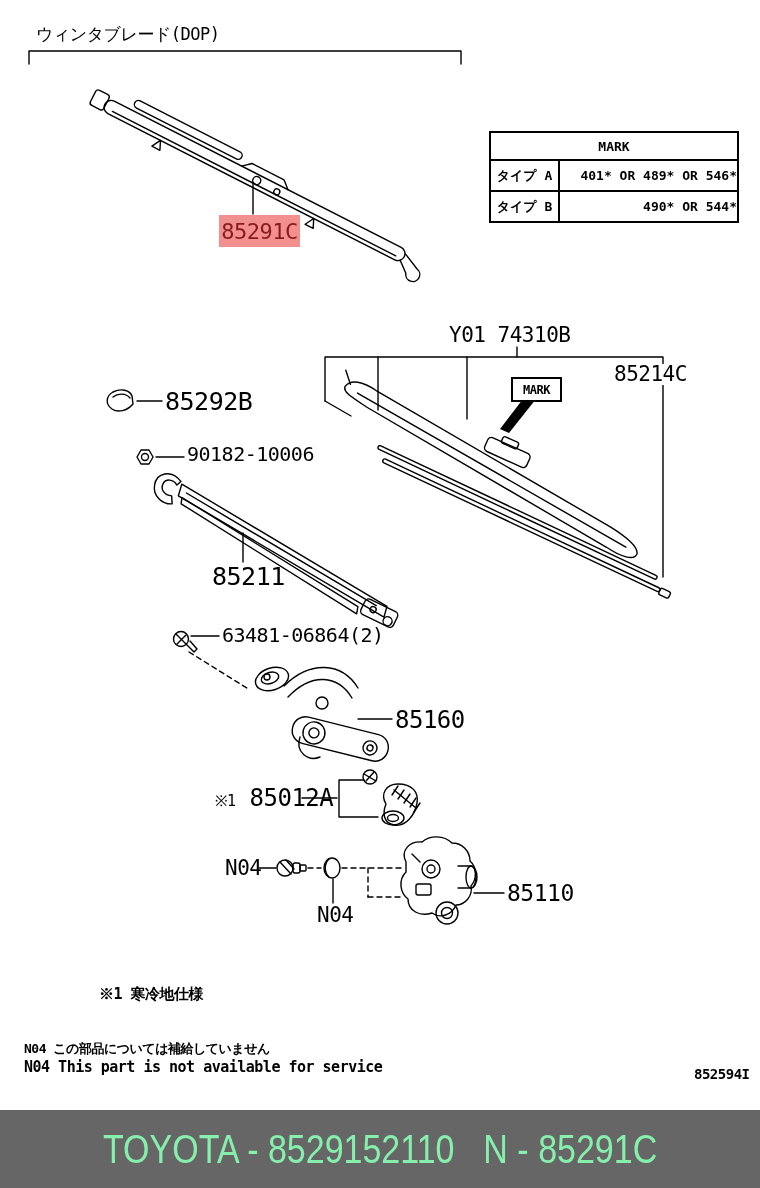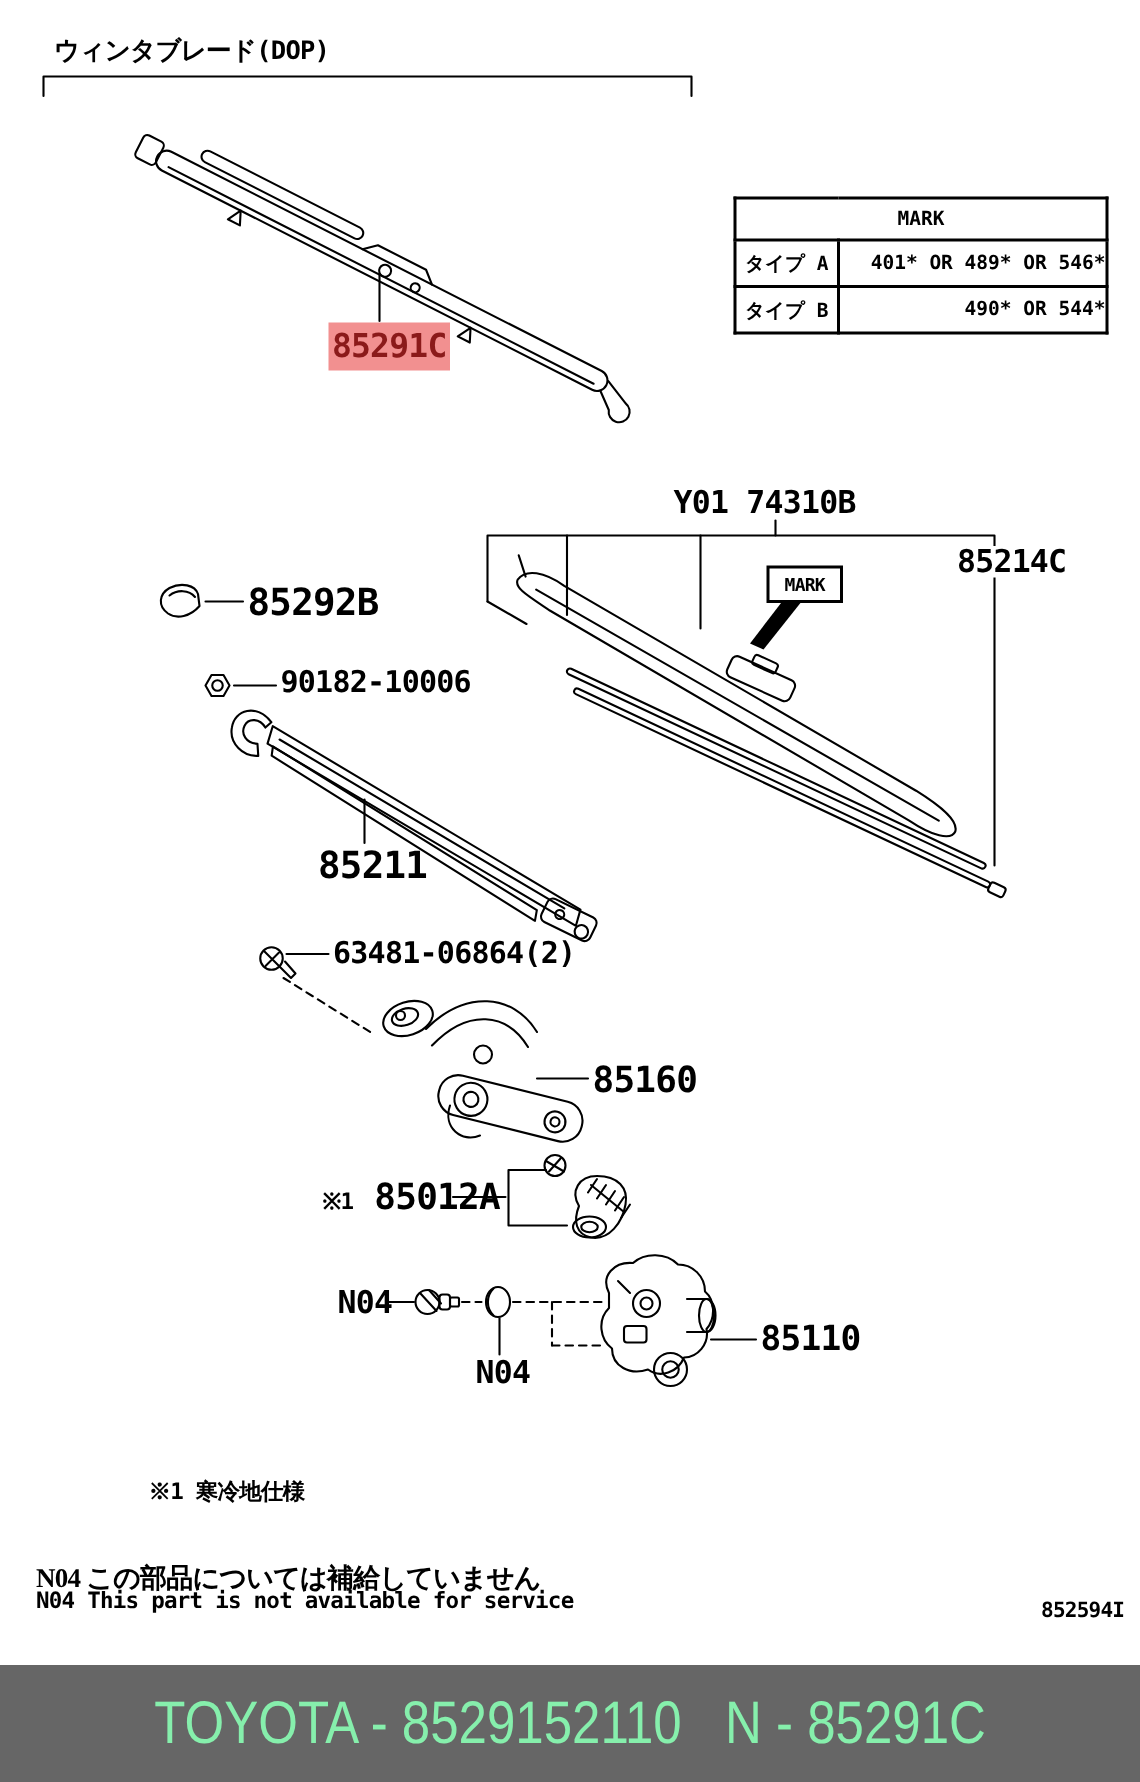--- a/index.html
+++ b/index.html
@@ -1,24 +1,24 @@
 <!DOCTYPE html>
 <html><head>
 <meta charset="utf-8">
 <style>
   html,body{margin:0;padding:0;background:#fff;}
   #page{position:relative;width:760px;height:1188px;background:#fff;overflow:hidden;
         font-family:"DejaVu Sans Mono",monospace;}
   svg.art{position:absolute;left:0;top:0;width:760px;height:1188px;}
-  .lbl{position:absolute;font-family:"DejaVu Sans Mono",monospace;font-weight:bold;
+  .lbl{position:absolute;font-family:"DejaVu Sans Mono",monospace;font-weight:normal;
        color:#000;white-space:nowrap;letter-spacing:-0.5px;line-height:1;}
   .lbl.bg{background:#fff;padding:0 2px;}
   #hl-part{position:absolute;left:219px;top:215px;width:81px;height:32px;
        display:flex;align-items:center;justify-content:center;
-       font-size:22px;font-weight:bold;letter-spacing:-0.5px;
+       font-size:22px;font-weight:normal;letter-spacing:-0.5px;
        font-family:"DejaVu Sans Mono",monospace;}
   #mark-table{position:absolute;left:489px;top:131px;border-collapse:collapse;
        table-layout:fixed;font-family:"DejaVu Sans Mono",monospace;}
   #mark-table td,#mark-table th{border:2px solid #000;font-size:13px;font-weight:bold;
        color:#000;padding:0;}
   #mark-table th{height:26px;text-align:center;}
   #mark-table td{height:29px;}
   #mark-table td.t{width:67px;text-align:center;}
   #mark-table td.v{width:170px;padding-left:7px;text-align:right;}
   #mark-tag{position:absolute;left:511px;top:377px;width:47px;height:21px;
@@ -189,21 +189,21 @@
       <td class="t">タイプ B</td>
       <td class="v">490* OR 544*</td>
     </tr>
   </tbody>
     </table>
 
   <div id="hl-part" style="background:#f29090;color:#8b1a1a;">85291C</div>
 
   <div class="lbl" style="left:449px;top:325px;font-size:21px;">Y01 74310B</div>
 
-  <div class="lbl bg" style="left:636px;top:364px;font-size:21px;">85214C</div>
+  <div class="lbl bg" style="left:612px;top:364px;font-size:21px;">85214C</div>
 
   <div id="mark-tag">MARK</div>
 
   <div class="lbl" style="left:165px;top:389px;font-size:25px;">85292B</div>
 
   <div class="lbl" style="left:187px;top:444px;font-size:20px;">90182-10006</div>
 
   <div class="lbl" style="left:212px;top:564px;font-size:25px;">85211</div>
 
   <div class="lbl" style="left:222px;top:625px;font-size:20px;">63481-06864(2)</div>
@@ -216,21 +216,21 @@
   </div>
 
   <div class="lbl" style="left:225px;top:858px;font-size:21px;">N04</div>
 
   <div class="lbl" style="left:317px;top:905px;font-size:21px;">N04</div>
 
   <div class="lbl" style="left:507px;top:882px;font-size:23px;">85110</div>
 
   <div class="note" style="left:99px;top:985px;font-size:15px;">※1 寒冷地仕様</div>
 
-  <div class="note" style="left:24px;top:1040px;font-size:18px;font-family:Liberation Serif, serif;">N04 この部品については補給していません</div>
+  <div class="note" style="left:24px;top:1040px;font-size:13px;">N04 この部品については補給していません</div>
 
   <div class="note" style="left:24px;top:1058px;font-size:15px;">N04 This part is not available for service</div>
 
   <div class="note" style="left:694px;top:1066px;font-size:14px;">852594I</div>
 
   <div id="footer-bar" style="background:#666666;color:#86efac;">
     <div id="footer-text">
       <span>TOYOTA - 8529152110</span>
       <span>N - 85291C</span>
     </div>

